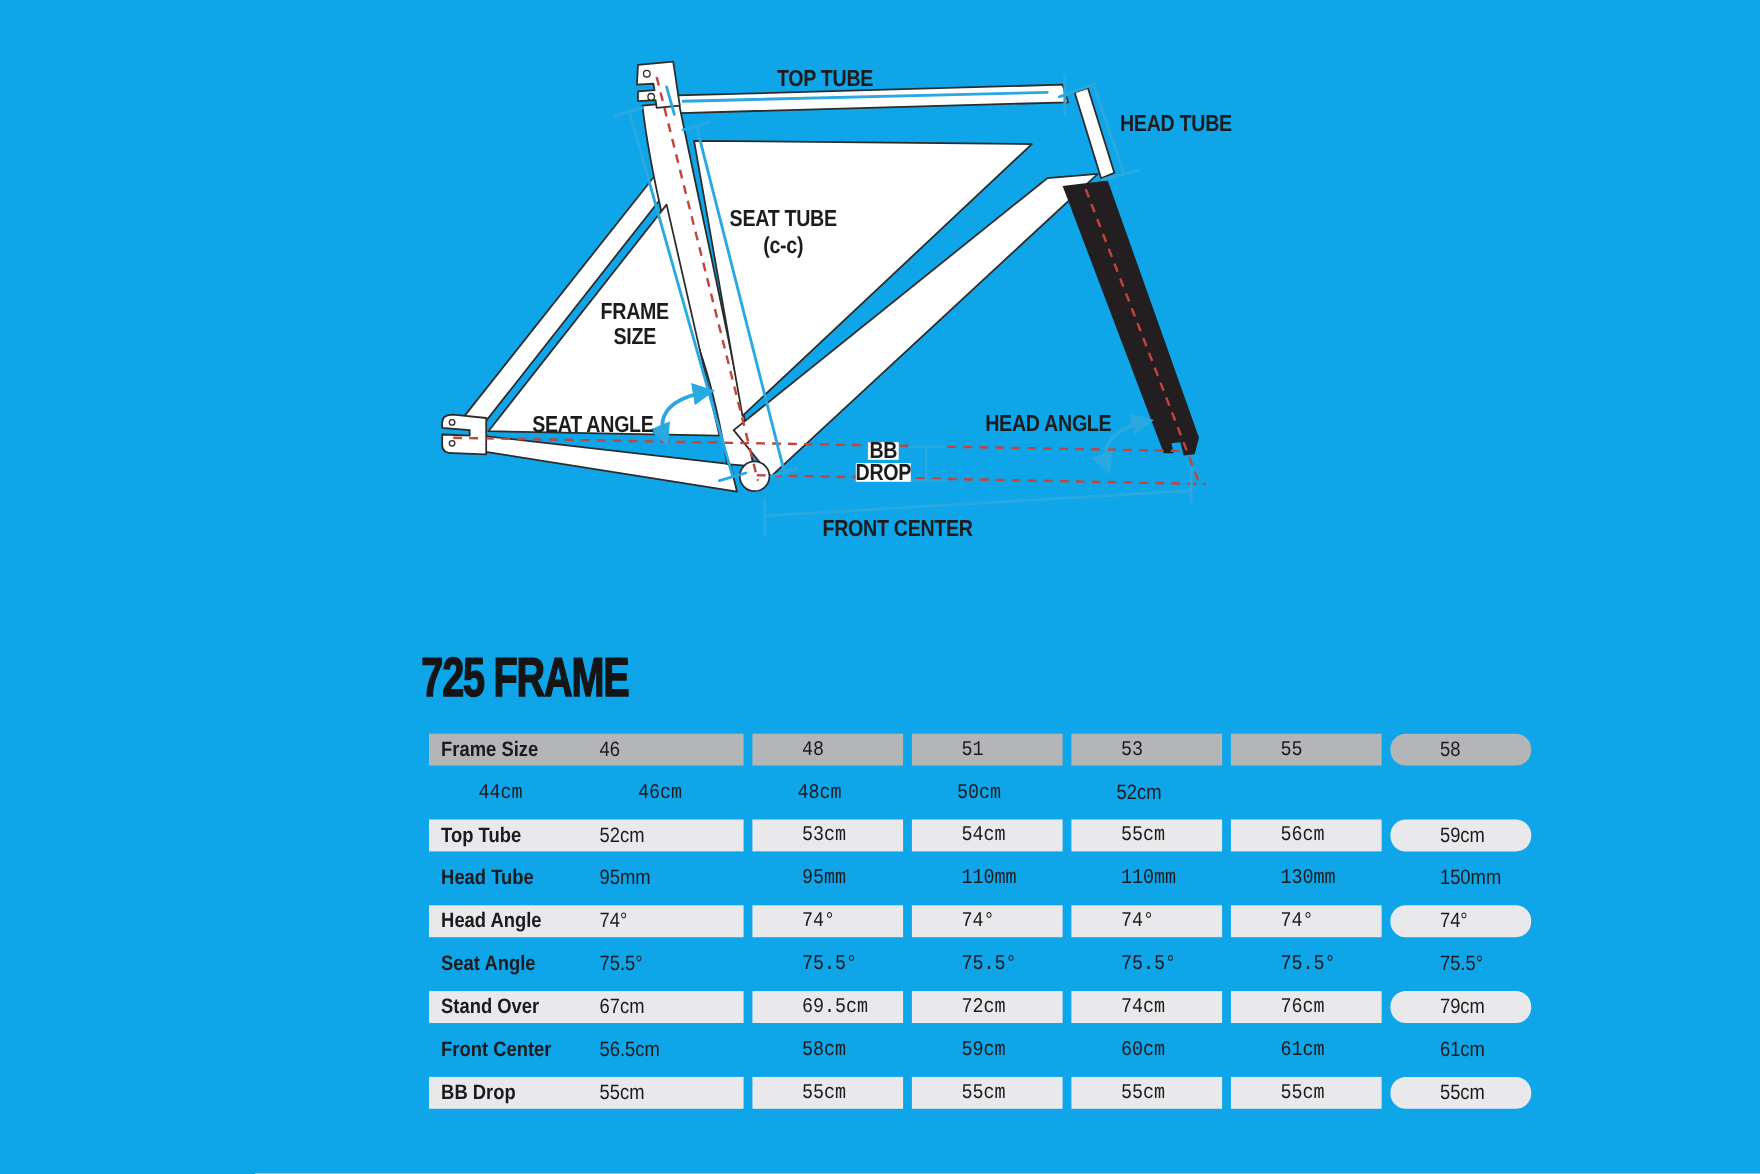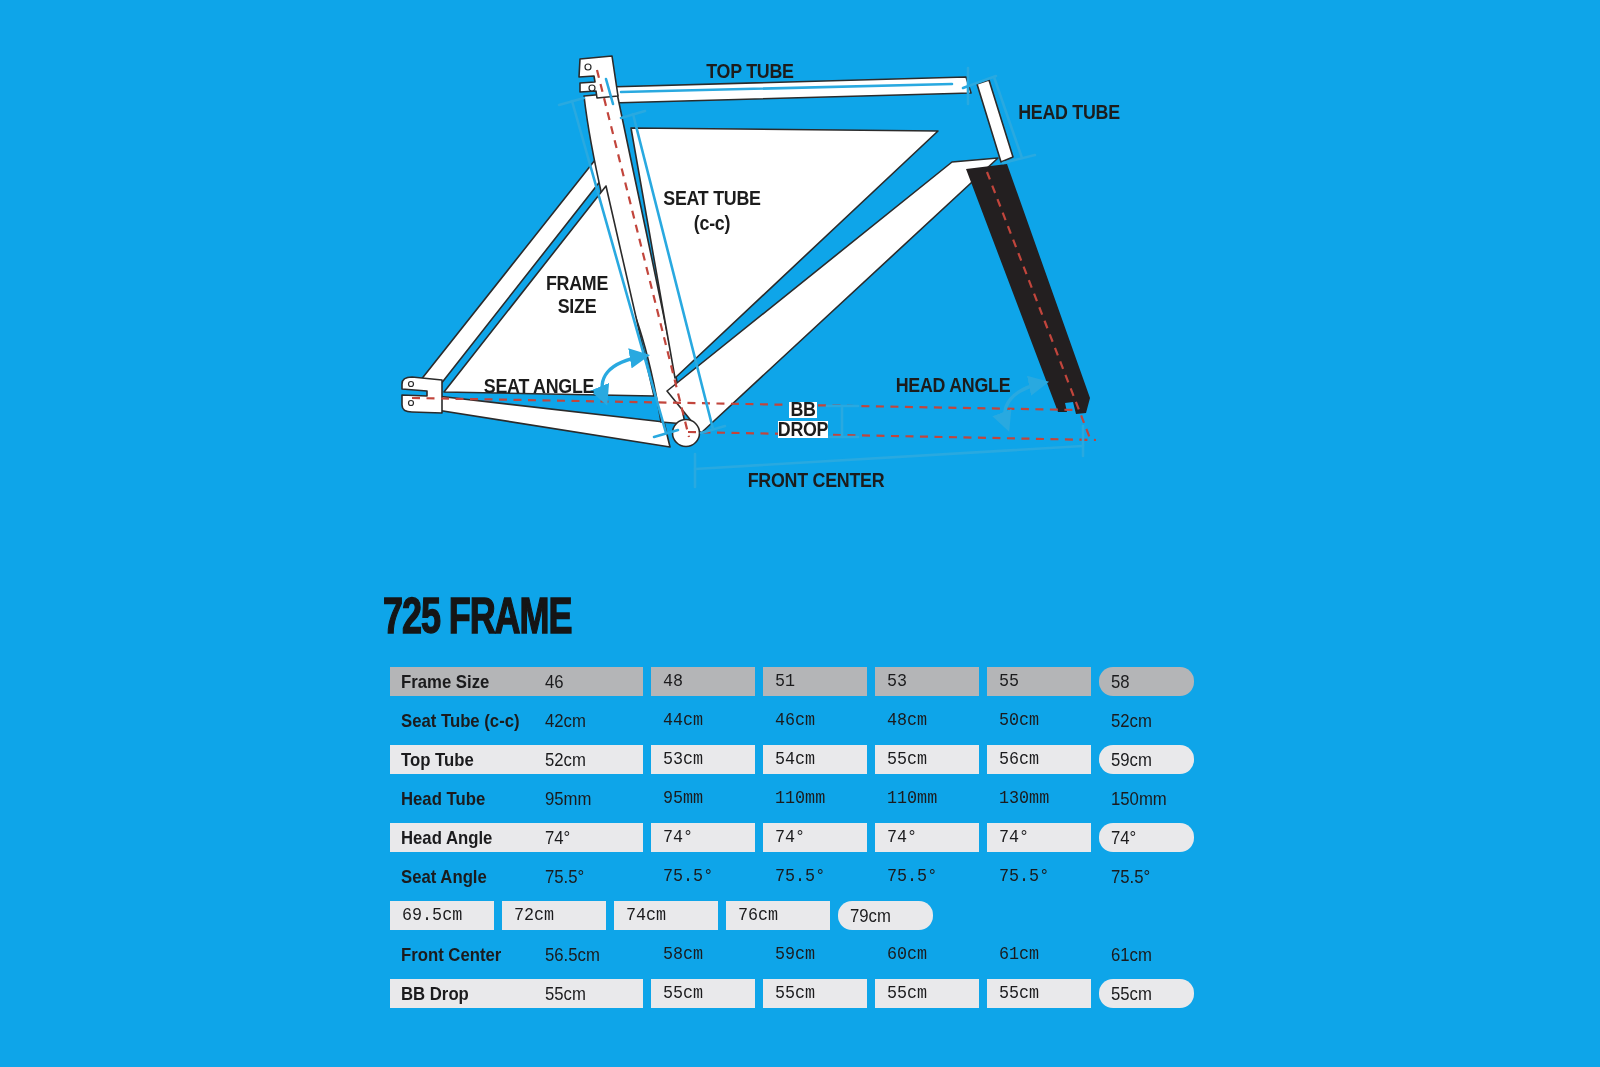--- a/index.html
+++ b/index.html
@@ -6,21 +6,21 @@
   .stage{position:relative;width:1600px;height:1067px;background:#0ea5e9;overflow:hidden;
          font-family:"Liberation Sans",sans-serif;color:#1b1b1d;}
   .diagram-svg{position:absolute;left:0;top:0;}
   .diagram-svg text{font-family:"Liberation Sans",sans-serif;font-weight:bold;font-size:21px;
                     fill:#1c1c1c;letter-spacing:-0.3px;}
   .title{position:absolute;left:383px;top:587px;font-size:50px;font-weight:bold;
          letter-spacing:-1.5px;transform:scaleX(0.72);transform-origin:0 0;color:#151515;
          -webkit-text-stroke:1.4px #151515;white-space:nowrap;}
   .sheet{position:absolute;left:390px;top:667px;}
   .trow{display:flex;gap:8px;height:29px;margin-bottom:10px;font-size:19px;}
-  .cell{position:relative;line-height:29px;}
+  .cell{position:relative;line-height:29px;padding-left:33px;}
   .c0{width:253px;}
   .c{width:104px;font-family:Liberation Mono, monospace;}
   .cl{width:95px;border-radius:14px;}
   .txt{display:inline-block;transform:scaleX(0.88);transform-origin:0 50%;white-space:nowrap;}
   .c .txt,.cl .txt{margin-left:12px;}
   .lbl{position:absolute;left:11px;top:0;font-weight:bold;}
   .v0{position:absolute;left:155px;top:0;}
   .r-dark .cell{background:#b4b5b7;}
   .r-gray .cell{background:#e9e9eb;}
 </style>
@@ -133,24 +133,20 @@
         <span class="txt v0">46</span>
       </div>
       <div class="cell c"><span class="txt">48</span></div>
       <div class="cell c"><span class="txt">51</span></div>
       <div class="cell c"><span class="txt">53</span></div>
       <div class="cell c"><span class="txt">55</span></div>
       <div class="cell cl"><span class="txt">58</span></div>
     </div>
 
     <div class="trow">
-      <div class="cell c0">
-        <span class="txt lbl">Seat Tube (c-c)</span>
-        <span class="txt v0">42cm</span>
-      </div>
       <div class="cell c"><span class="txt">44cm</span></div>
       <div class="cell c"><span class="txt">46cm</span></div>
       <div class="cell c"><span class="txt">48cm</span></div>
       <div class="cell c"><span class="txt">50cm</span></div>
       <div class="cell cl"><span class="txt">52cm</span></div>
     </div>
 
     <div class="trow r-gray">
       <div class="cell c0">
         <span class="txt lbl">Top Tube</span>
@@ -193,20 +189,24 @@
         <span class="txt v0">75.5°</span>
       </div>
       <div class="cell c"><span class="txt">75.5°</span></div>
       <div class="cell c"><span class="txt">75.5°</span></div>
       <div class="cell c"><span class="txt">75.5°</span></div>
       <div class="cell c"><span class="txt">75.5°</span></div>
       <div class="cell cl"><span class="txt">75.5°</span></div>
     </div>
 
     <div class="trow r-gray">
+      <div class="cell c0">
+        <span class="txt lbl">Stand Over</span>
+        <span class="txt v0">67cm</span>
+      </div>
       <div class="cell c"><span class="txt">69.5cm</span></div>
       <div class="cell c"><span class="txt">72cm</span></div>
       <div class="cell c"><span class="txt">74cm</span></div>
       <div class="cell c"><span class="txt">76cm</span></div>
       <div class="cell cl"><span class="txt">79cm</span></div>
     </div>
 
     <div class="trow">
       <div class="cell c0">
         <span class="txt lbl">Front Center</span>

